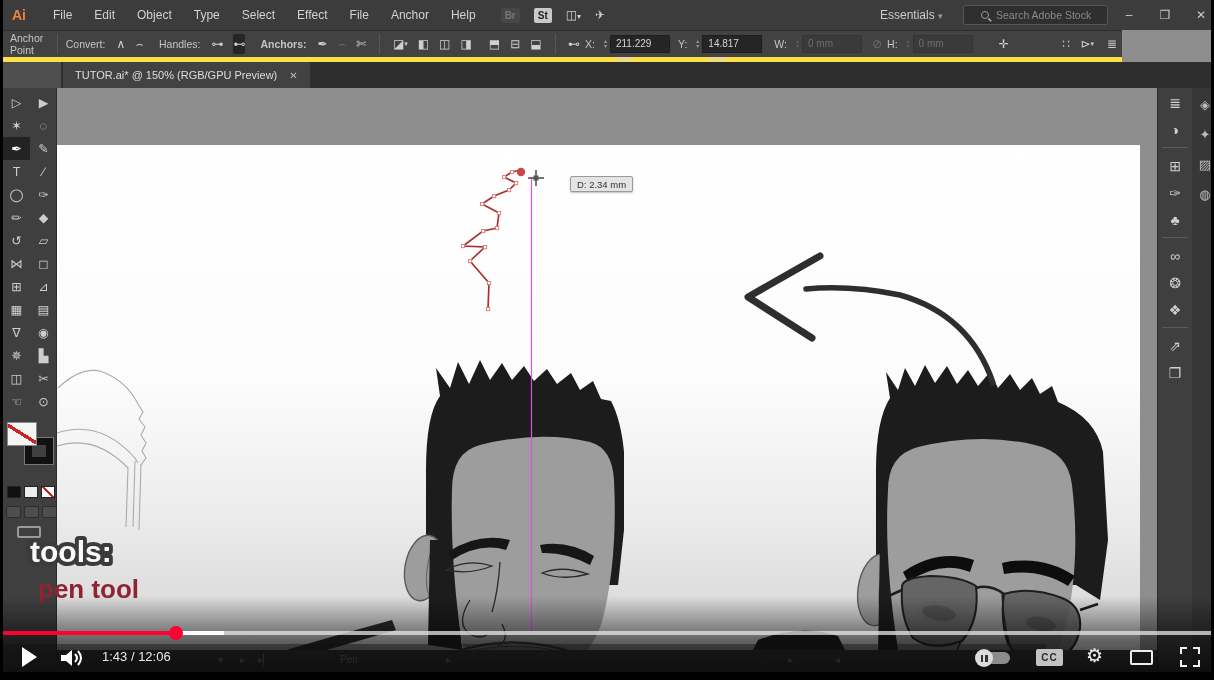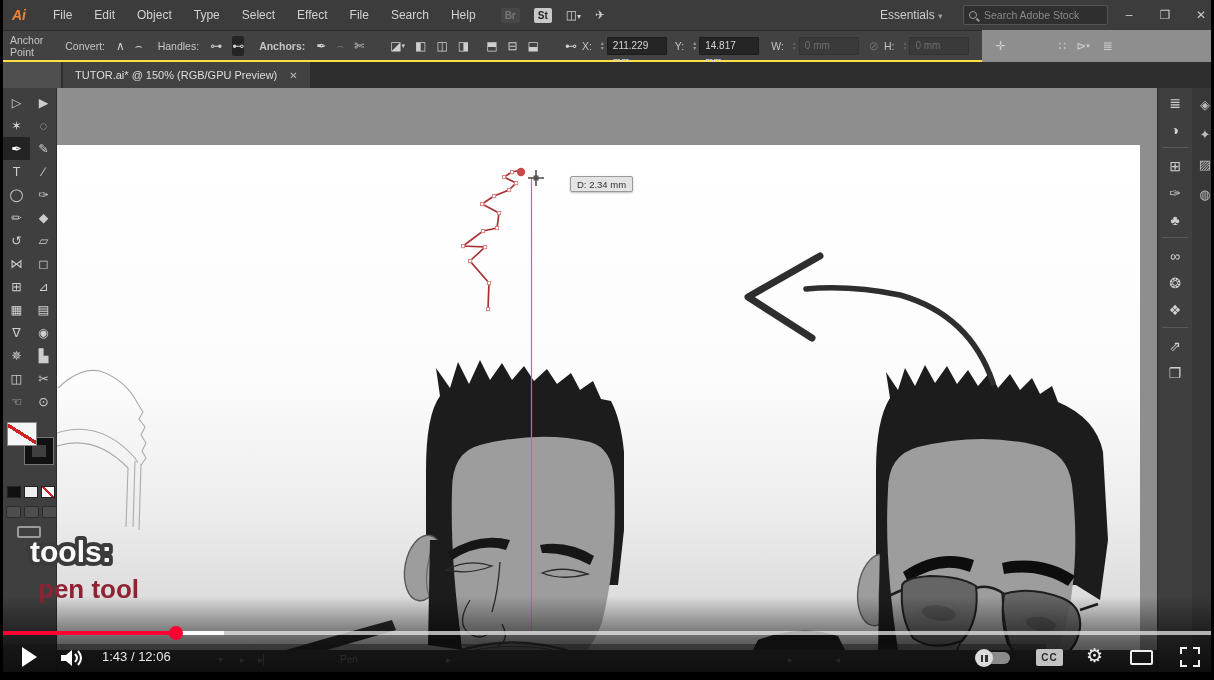--- a/index.html
+++ b/index.html
@@ -2,35 +2,35 @@
 <html><head>
 <meta charset="utf-8">
 <style>
   html,body{margin:0;padding:0;background:#000;}
   *{box-sizing:border-box;font-family:"Liberation Sans",sans-serif;}
   .stage{position:relative;width:1214px;height:680px;background:#8e8e8e;overflow:hidden;}
   .abs{position:absolute;}
 
   
   .menubar{left:0;top:0;width:1214px;height:30px;background:#3c3c3c;display:flex;align-items:center;color:#cfcfcf;font-size:12px;z-index:10;}
-  .menubar .logo{color:#ef8439;font-weight:bold;font-size:14px;margin:0 16px 0 12px;font-style:italic;}
+  .menubar .logo{color:#ef8439;font-weight:bold;font-size:14px;margin:0 16px 0 12px;}
   .menu-item{padding:0 11px;color:#d2d2d2;}
   .badge{display:inline-block;border-radius:2px;font-size:10px;font-weight:bold;padding:2px 4px;margin-left:14px;}
   .badge.br{background:#474747;color:#777;}
   .badge.st{background:#c9c9c9;color:#222;}
   .mb-icon{color:#cfcfcf;margin-left:14px;font-size:12px;}
   .workspace{position:absolute;left:880px;color:#ccc;font-size:12px;}
-  .searchbox{position:absolute;left:963px;top:5px;width:145px;height:20px;background:#2f2f2f;border:1px solid #555;border-radius:2px;display:flex;align-items:center;padding:0 5px;}
+  .searchbox{position:absolute;left:963px;top:5px;width:145px;height:20px;background:#2f2f2f;border:1px solid #555;border-radius:2px;display:flex;align-items:center;padding:0 17px;}
   .searchbox .mag{width:8px;height:8px;border:1.5px solid #999;border-radius:50%;position:relative;flex:none;}
   .searchbox .mag::after{content:"";position:absolute;width:4px;height:1.5px;background:#999;left:6px;top:7px;transform:rotate(45deg);}
   .searchbox input{background:transparent;border:none;outline:none;color:#bbb;font-size:10.5px;width:120px;margin-left:5px;}
   .searchbox input::placeholder{color:#8a8a8a;}
   .wctrl{position:absolute;top:0;height:30px;width:34px;display:flex;align-items:center;justify-content:center;color:#ccc;font-size:12px;}
 
-  .ctrlbar{left:0;top:30px;width:982px;height:32px;background:#424242;border-top:1px solid #2c2c2c;border-bottom:2px solid #fde047;display:flex;align-items:center;color:#c9c9c9;font-size:10.5px;z-index:10;}
+  .ctrlbar{left:0;top:30px;width:1122px;height:32px;background:#424242;border-top:1px solid #2c2c2c;border-bottom:5px solid #fde047;display:flex;align-items:center;color:#c9c9c9;font-size:10.5px;z-index:10;}
   .cb-label{color:#c4c4c4;margin-right:6px;}
   .cbi{color:#cfcfcf;font-size:12px;margin:0 5px;display:inline-flex;align-items:center;justify-content:center;width:18px;height:20px;border-radius:2px;}
   .cbi.dim{color:#6d6d6d;}
   .cbi.sel{background:#252525;}
   .cb-sep{width:1px;height:20px;background:#565656;margin:0 8px;}
   .valfield{background:#252525;border:1px solid #1c1c1c;color:#d5d5d5;font-size:10px;height:18px;line-height:16px;padding:0 5px;min-width:60px;border-radius:1px;}
   .valfield.dim{background:#3a3a3a;color:#6f6f6f;border-color:#333;}
   .stepper{display:inline-flex;flex-direction:column;line-height:5px;font-size:6px;color:#9a9a9a;margin:0 3px;}
   .stepper.dim{color:#5f5f5f;}
 
@@ -101,21 +101,21 @@
 
   <div class="abs menubar">
     <span class="logo">Ai</span>
     <span class="menu-item">File</span>
     <span class="menu-item">Edit</span>
     <span class="menu-item">Object</span>
     <span class="menu-item">Type</span>
     <span class="menu-item">Select</span>
     <span class="menu-item">Effect</span>
     <span class="menu-item">File</span>
-    <span class="menu-item">Search</span>
+    <span class="menu-item">Anchor</span>
     <span class="menu-item">Help</span>
     <span class="badge br">Br</span>
     <span class="badge st">St</span>
     <span class="mb-icon"><span>◫</span><span style="font-size:8px;">▾</span></span>
     <span class="mb-icon">✈</span>
     <span class="workspace"><span>Essentials</span> <span style="font-size:9px;color:#999;">▾</span></span>
     <div class="searchbox">
       <span class="mag"></span>
       <input type="text" readonly="" placeholder="Search Adobe Stock" style="">
     </div>

